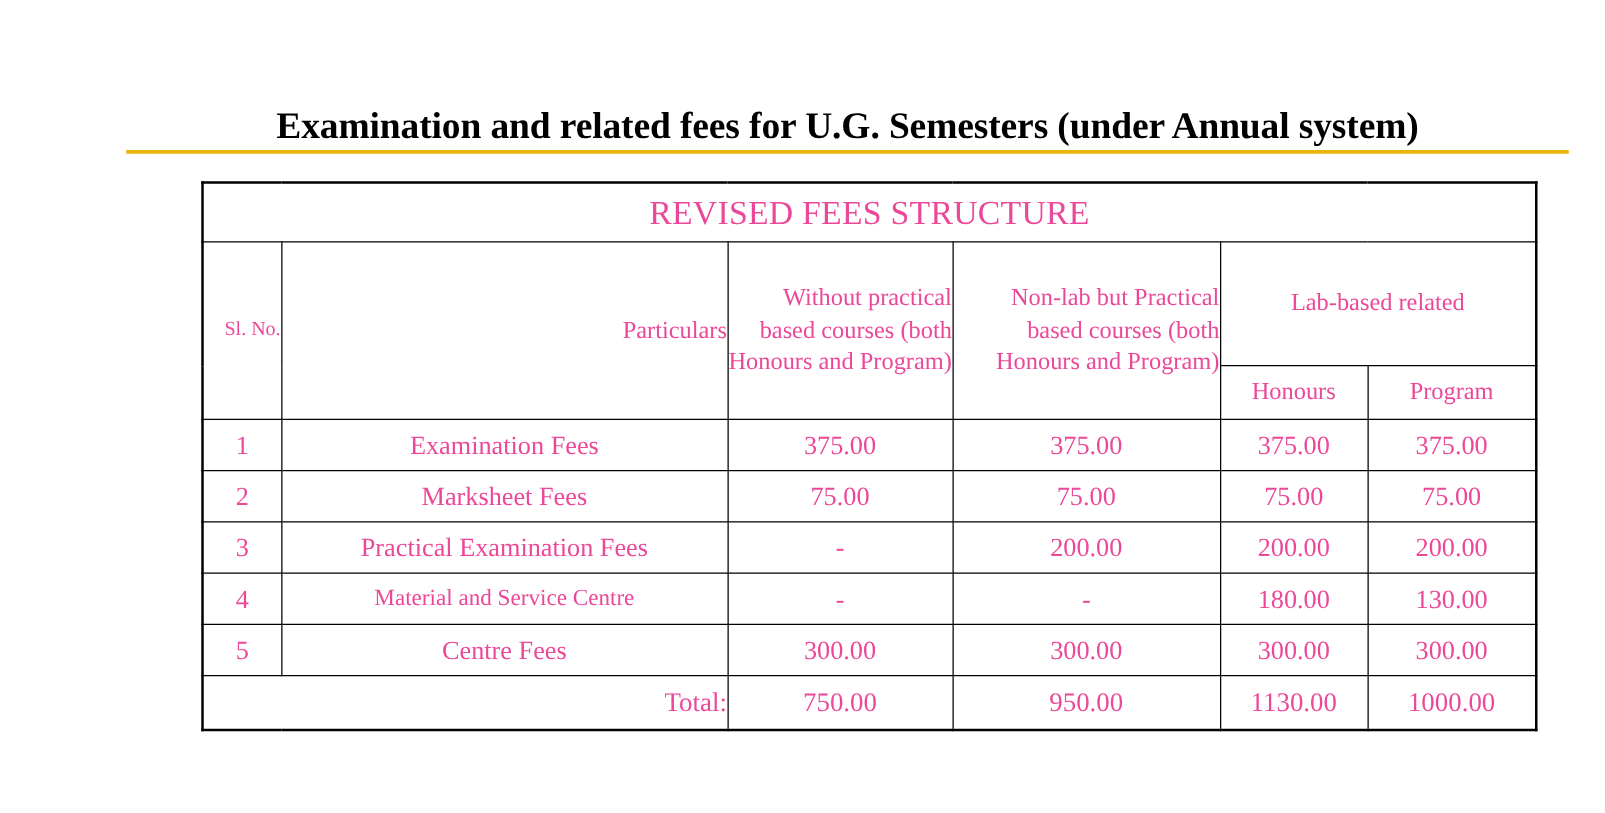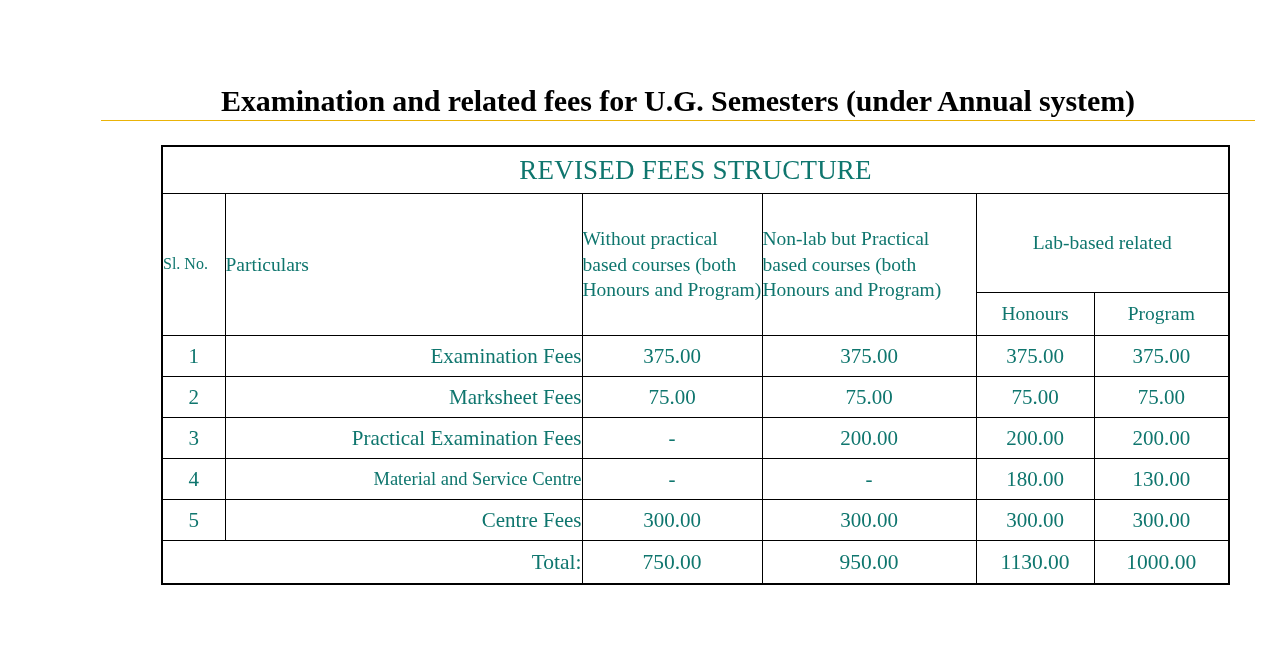--- a/index.html
+++ b/index.html
@@ -22,21 +22,21 @@
     left: 101px;
     top: 84px;
     width: 1154px;
     font-size: 30px;
     font-weight: bold;
     letter-spacing: -0.1px;
     line-height: 1.1;
     text-align: center;
     white-space: nowrap;
     padding-bottom: 3px;
-    border-bottom: 1px solid #eab308;
+    border-bottom: 3px solid #eab308;
   }
 
   
   .fees-table-wrap {
     position: absolute;
     left: 161px;
     top: 145px;
     width: 1067px;
   }
   table.fees-table {
@@ -44,40 +44,40 @@
     table-layout: fixed;
     width: 1067px;
     background: #fff;
   }
   table.fees-table td,
   table.fees-table th {
     border: 1.6px solid #000;
     padding: 0;
     vertical-align: middle;
     font-weight: normal;
-    color: #0f766e;
+    color: #ec4899;
   }
 
   
   table.fees-table {
     border: 2px solid #000;
   }
 
   
   .banner-cell {
     height: 46px;
     text-align: center;
     font-size: 27px;
     font-weight: bold;
     letter-spacing: 0.2px;
   }
 
   
   .hdr {
-    text-align: left;
+    text-align: right;
     font-size: 19.5px;
     line-height: 1.32;
     padding: 4px 4px;
   }
   .hdr-slno {
     font-size: 16px;
     line-height: 1.3;
   }
   .hdr-tall {
     height: 140px;
@@ -95,21 +95,21 @@
 
   
   .data-row td {
     height: 40px;
     font-size: 21px;
   }
   td.col-slno {
     text-align: center;
   }
   td.col-particulars {
-    text-align: right;
+    text-align: center;
     padding-left: 14px;
   }
   td.col-particulars.small-text {
     font-size: 18.5px;
   }
   td.col-num {
     text-align: center;
   }
 
   

